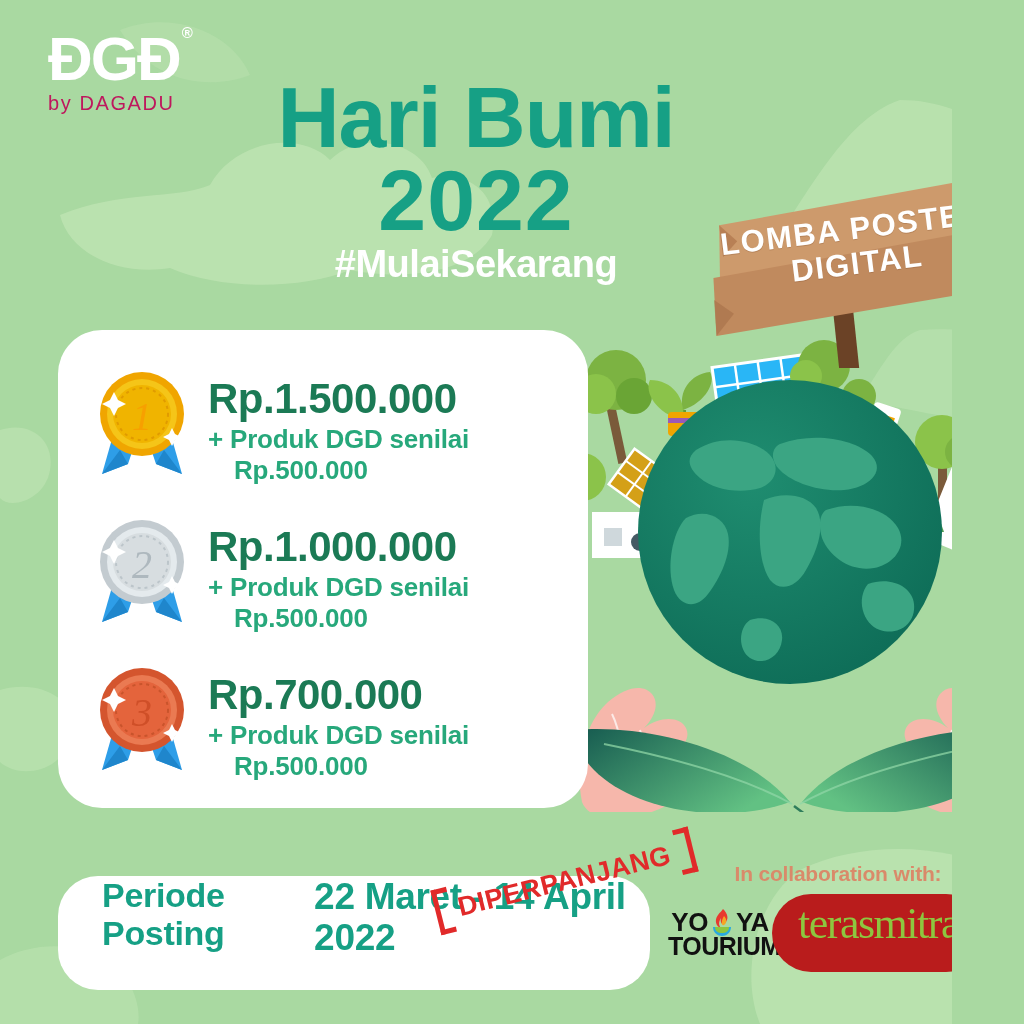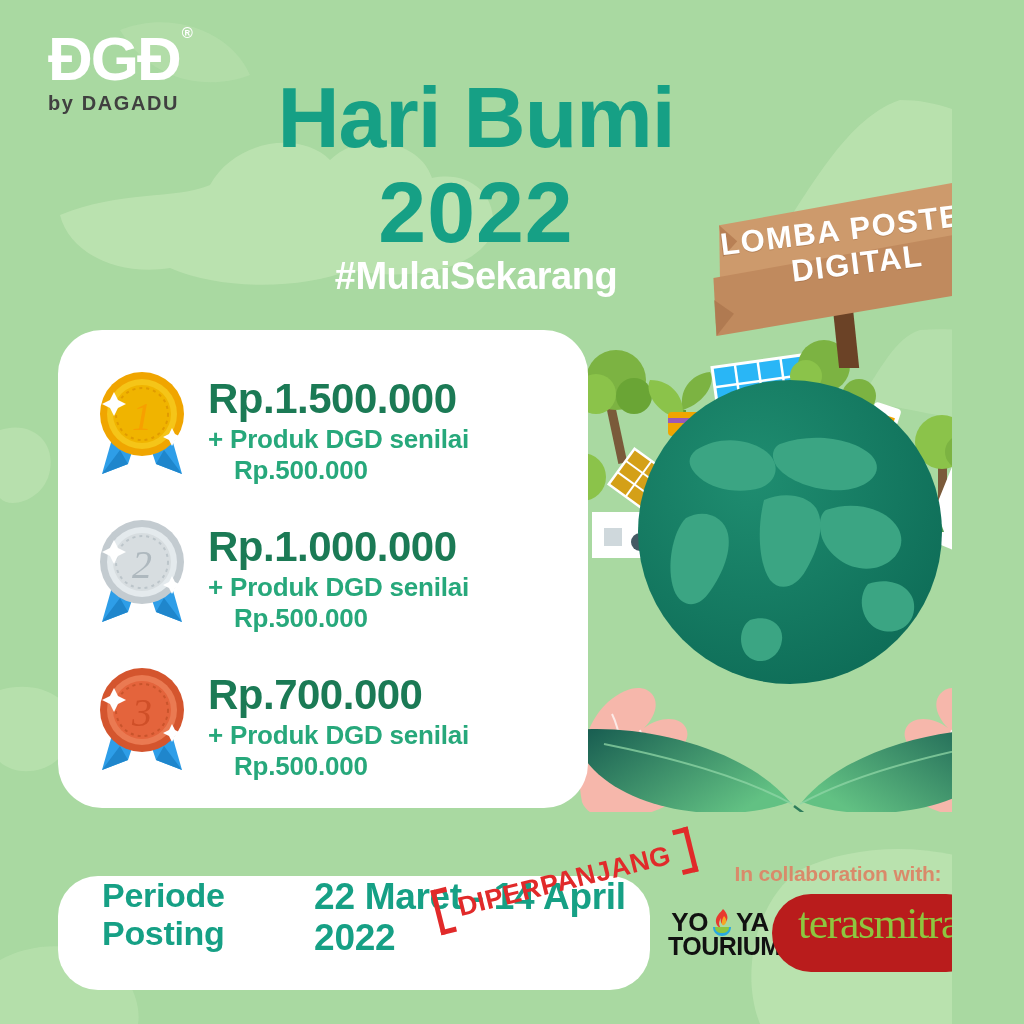--- a/index.html
+++ b/index.html
@@ -25,36 +25,36 @@
   .logo-mark {
     font-size:62px; font-weight:bold; color:#ffffff;
     letter-spacing:-2px; line-height:1; position:relative;
     font-family:"Liberation Sans", sans-serif;
   }
   .logo-mark .reg {
     font-size:15px; vertical-align:super; letter-spacing:0;
     position:relative; top:-20px; left:2px;
   }
   .logo-sub {
-    color:#404040; font-size:20px; letter-spacing:1.6px;
-    margin-top:2px; font-weight:bold;
+    color:#be185d; font-size:20px; letter-spacing:1.6px;
+    margin-top:2px; font-weight:normal;
   }
 
   
   .title-wrap {
     position:absolute; left:0; right:0; top:78px;
     text-align:center; z-index:5;
   }
   .title-main {
     color:#16a085; font-size:86px; font-weight:bold;
     line-height:0.92; letter-spacing:-1px;
   }
   .title-year {
     color:#16a085; font-size:86px; font-weight:bold;
-    line-height:1.0; letter-spacing:1px;margin-top:12px;
+    line-height:1.0; letter-spacing:1px;
   }
   .hashtag {
     color:#ffffff; font-size:38px; font-weight:bold;
     letter-spacing:-0.5px;
   }
 
   
   .sign {
     position:absolute; left:712px; top:178px;
     width:300px; height:190px; z-index:6;

